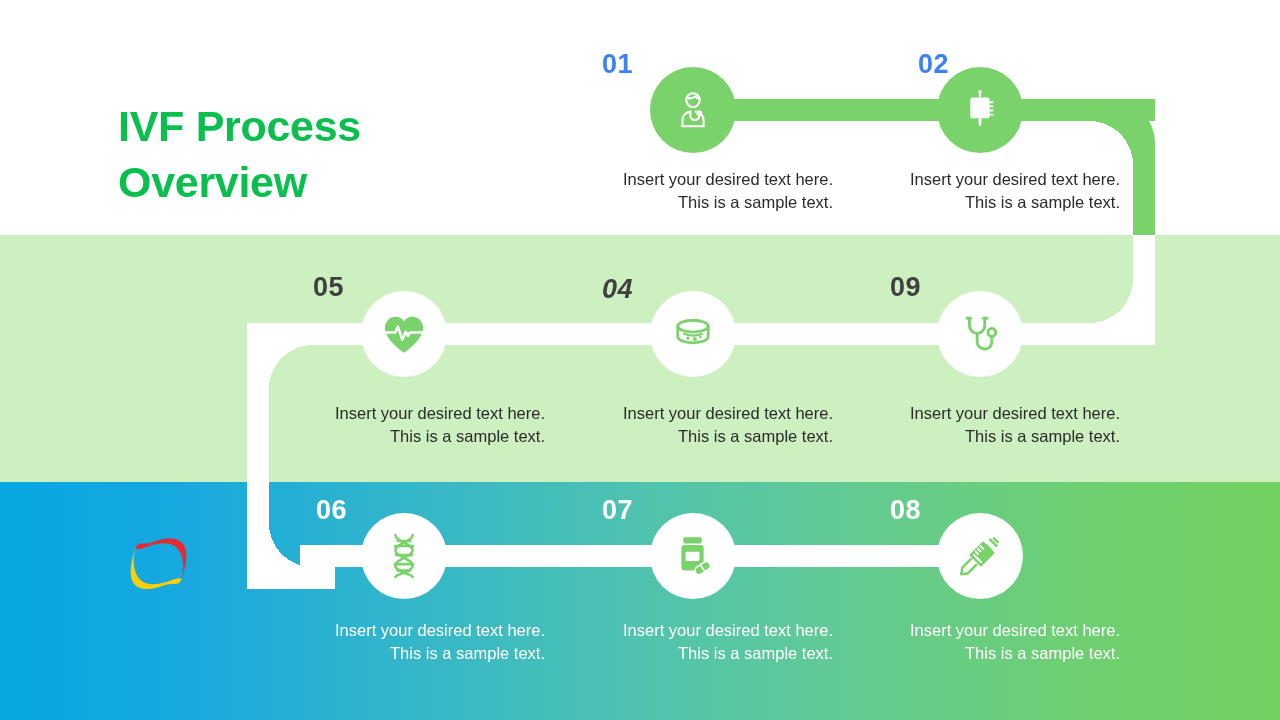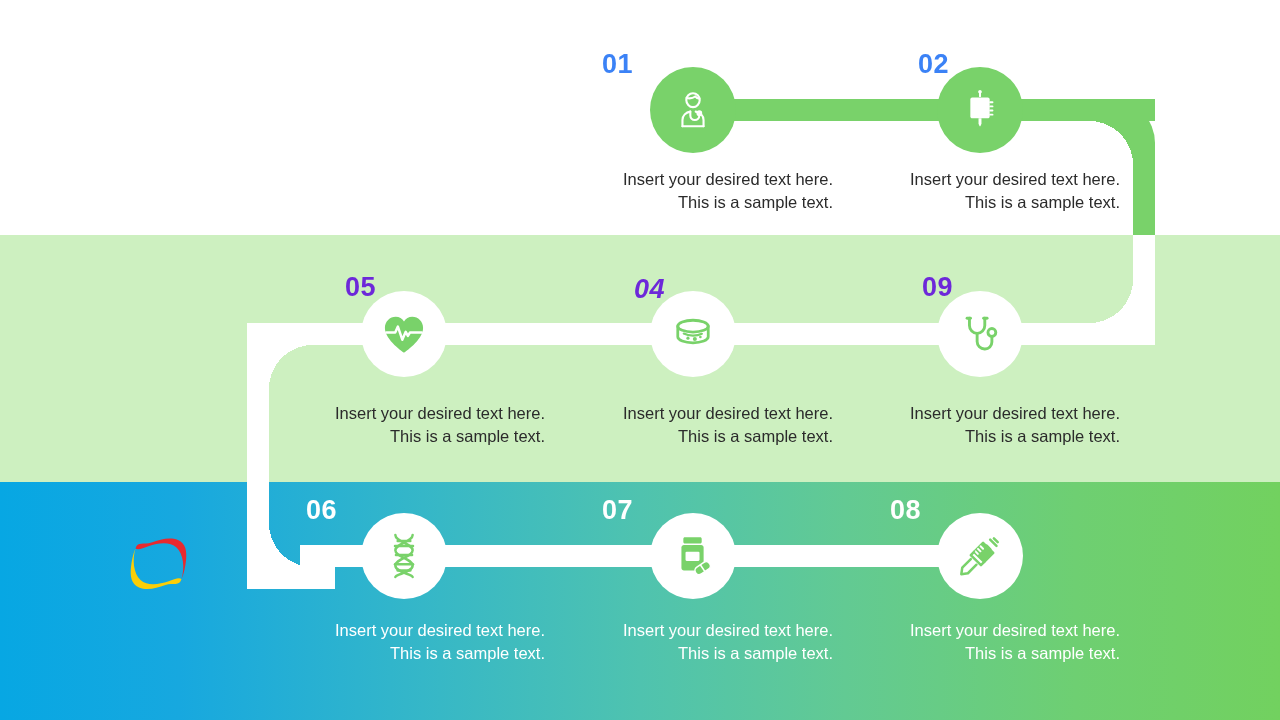--- a/index.html
+++ b/index.html
@@ -123,21 +123,21 @@
   .circle svg { display: block; }
 
   .num {
     position: absolute;
     font-size: 27px;
     font-weight: bold;
     letter-spacing: 0.5px;
     line-height: 1;
   }
   .num.pale  { color: #3b82f6; }
-  .num.deep  { color: #6d28d9; margin-left: 32px; }
+  .num.deep  { color: #404040; }
   .num.white { color: #ffffff; }
 
   .caption {
     position: absolute;
     width: 280px;
     text-align: right;
     font-size: 16.5px;
     line-height: 23px;
     white-space: pre-line;
   }
@@ -153,20 +153,22 @@
 </style>
 </head>
 <body>
 
 <div id="slide">
 
   <div class="band" id="band-top"></div>
   <div class="band" id="band-middle"></div>
   <div class="band" id="band-bottom"></div>
 
+  <div id="title">IVF Process
+Overview</div>
 
   <div class="conn" id="conn-r1"></div>
   <div class="conn" id="conn-elbow-tr"></div>
   <div class="conn" id="conn-elbow-br"></div>
   <div class="conn" id="conn-r2"></div>
   <div class="conn" id="conn-elbow-bl"></div>
   <div class="conn" id="conn-v-left"></div>
   <div class="conn" id="conn-elbow-bl2"></div>
   <div class="conn" id="conn-r3"></div>
 
@@ -252,21 +254,21 @@
           <path d="M24 41.5S4 28.3 4 15.6C4 8.9 9.2 4 15.3 4c3.7 0 7 1.9 8.7 4.8C25.7 5.9 29 4 32.7 4 38.8 4 44 8.9 44 15.6 44 28.3 24 41.5 24 41.5z"></path>
           <path d="M5.5 20.5h9.3l2.8-6.3 4.6 13.8 3.6-8.3 2.3 4.3 2.1-3.5h12.3" fill="none" stroke="#ffffff" stroke-width="2.6" stroke-linecap="round" stroke-linejoin="round"></path>
         </svg>
       </span>
     </div>
     <div class="caption dark" style="left:265px; top:402px;">Insert your desired text here.
 This is a sample text.</div>
   </div>
 
   <div class="step">
-    <div class="num white" style="left:306px; top:497px;">06</div>
+    <div class="num white" style="left:316px; top:497px;">06</div>
     <div class="circle white" style="left:361px; top:513px;">
       <span>
         <svg width="36" height="48" viewBox="0 0 34 50" fill="none" stroke="#79D26A" stroke-width="2.6" stroke-linecap="round">
           <path d="M8 3c0 7 18 9 18 16S8 28 8 35s18 9 18 12"></path>
           <path d="M26 3c0 7-18 9-18 16s18 9 18 16-18 9-18 12"></path>
           <path d="M10.4 9.5h13.2"></path>
           <path d="M7.6 14.5h18.8"></path>
           <path d="M8.6 24h16.8"></path>
           <path d="M7.6 33.5h18.8"></path>
           <path d="M10.4 40h13.2"></path>

